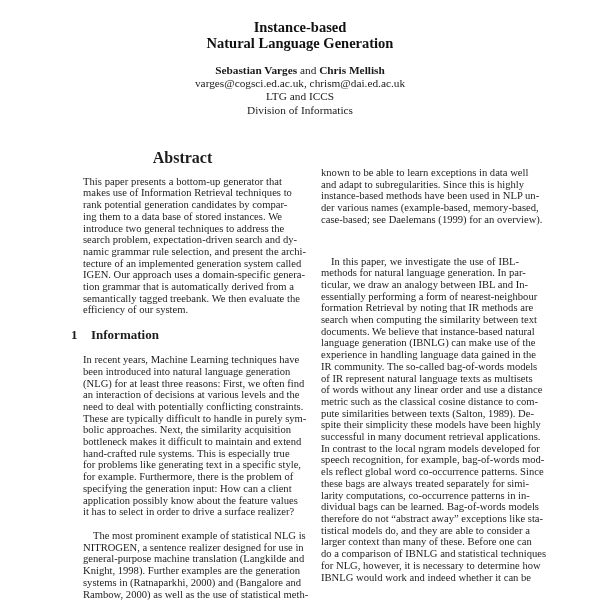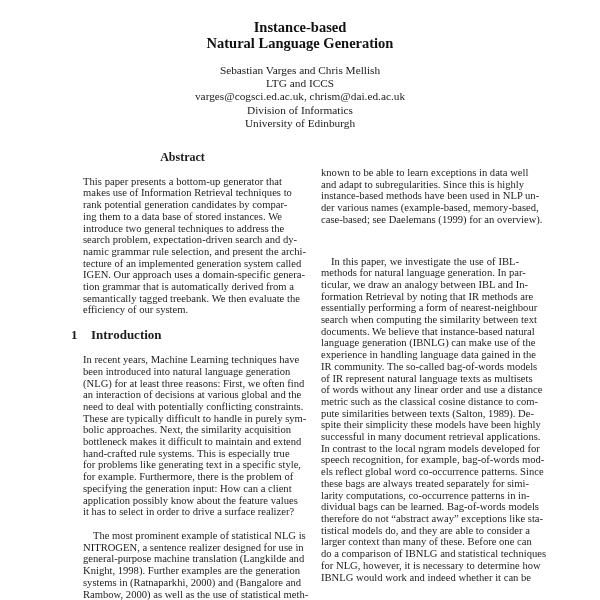--- a/index.html
+++ b/index.html
@@ -14,31 +14,31 @@
     position: absolute; left: 0; width: 600px; text-align: center;
     font-family: "Liberation Serif", serif; font-weight: bold;
     font-size: 14.5px; line-height: 16px; top: 19px; color: #111;
   }
   .title div { white-space: nowrap; }
   .authors {
     position: absolute; left: 0; width: 600px; text-align: center;
     font-family: "Liberation Serif", serif; font-size: 11.3px; line-height: 13.2px;
     top: 64px; color: #1a1a1a;
   }
-  .authors .names b { font-weight: normal; margin-top: 8px; }
+  .authors .names b { font-weight: bold; margin-top: 8px; }
   .authors div { white-space: nowrap; }
   .col {
     position: absolute;
     font-family: "Liberation Serif", serif;
     font-size: 10.6px; line-height: 11.7px; color: #1c1c1c;
   }
   .col-left { left: 71px; width: 223px; top: 152px; }
   .col-right { left: 309px; width: 222px; top: 155px; }
   .h-abstract {
-    text-align: center; font-weight: bold; font-size: 12px; margin: 0 0 3px 0;
+    text-align: center; font-weight: bold; font-size: 16px; margin: 0 0 3px 0;
   }
   .h-section {
     font-weight: bold; font-size: 13px; line-height: 14px; margin: 8px 0 5px 0;
   }
   .h-section .num { display: inline-block; width: 20px; }
   .para { margin: 12px; text-align: justify; }
   .para .ln { display: block; white-space: nowrap; text-align: justify; text-align-last: justify; }
   .para .ln.last { text-align-last: left; }
   .para.ind .ln:first-child { padding-left: 10px; }
   .gap { height: 6px; }
@@ -52,51 +52,50 @@
     <div>Instance-based</div>
     <div>Natural Language Generation</div>
   </div>
 
   <div class="authors">
     <div class="names">
       <b>Sebastian Varges</b>
       <span>and</span>
       <b>Chris Mellish</b>
     </div>
+    <div>varges@cogsci.ed.ac.uk, chrism@dai.ed.ac.uk</div>
     <div>LTG and ICCS</div>
-    <div>varges@cogsci.ed.ac.uk, chrism@dai.ed.ac.uk</div>
     <div>Division of Informatics</div>
-    <div>University of Edinburgh</div>
   </div>
 
   <div class="col col-left">
     <div class="h-abstract">Abstract</div>
     <div class="para" id="abs">
         <span class="ln">This paper presents a bottom-up generator that</span>
         <span class="ln">makes use of Information Retrieval techniques to</span>
         <span class="ln">rank potential generation candidates by compar-</span>
         <span class="ln">ing them to a data base of stored instances.  We</span>
         <span class="ln">introduce two general techniques to address the</span>
         <span class="ln">search problem, expectation-driven search and dy-</span>
         <span class="ln">namic grammar rule selection, and present the archi-</span>
         <span class="ln">tecture of an implemented generation system called</span>
         <span class="ln">IGEN. Our approach uses a domain-specific genera-</span>
         <span class="ln">tion grammar that is automatically derived from a</span>
         <span class="ln">semantically tagged treebank. We then evaluate the</span>
         <span class="ln last">efficiency of our system.</span>
       </div>
 
     <div class="h-section">
-      <span class="num">1</span><span>Introduction</span>
+      <span class="num">1</span><span>Information</span>
     </div>
     <div class="para">
         <span class="ln">In recent years, Machine Learning techniques have</span>
         <span class="ln">been introduced into natural language generation</span>
         <span class="ln">(NLG) for at least three reasons: First, we often find</span>
-        <span class="ln">an interaction of decisions at various global and the</span>
+        <span class="ln">an interaction of decisions at various levels and the</span>
         <span class="ln">need to deal with potentially conflicting constraints.</span>
         <span class="ln">These are typically difficult to handle in purely sym-</span>
         <span class="ln">bolic approaches.  Next, the similarity acquisition</span>
         <span class="ln">bottleneck makes it difficult to maintain and extend</span>
         <span class="ln">hand-crafted rule systems.  This is especially true</span>
         <span class="ln">for problems like generating text in a specific style,</span>
         <span class="ln">for example.  Furthermore, there is the problem of</span>
         <span class="ln">specifying the generation input: How can a client</span>
         <span class="ln">application possibly know about the feature values</span>
         <span class="ln last">it has to select in order to drive a surface realizer?</span>
@@ -121,22 +120,22 @@
         <span class="ln">and adapt to subregularities.  Since this is highly</span>
         <span class="ln">instance-based methods have been used in NLP un-</span>
         <span class="ln">der various names (example-based, memory-based,</span>
         <span class="ln last">case-based; see Daelemans (1999) for an overview).</span>
       </div>
     <div class="gap"></div>
     <div class="para ind">
         <span class="ln">In this paper, we investigate the use of IBL-</span>
         <span class="ln">methods for natural language generation.  In par-</span>
         <span class="ln">ticular, we draw an analogy between IBL and In-</span>
+        <span class="ln">essentially performing a form of nearest-neighbour</span>
         <span class="ln">formation Retrieval by noting that IR methods are</span>
-        <span class="ln">essentially performing a form of nearest-neighbour</span>
         <span class="ln">search when computing the similarity between text</span>
         <span class="ln">documents.  We believe that instance-based natural</span>
         <span class="ln">language generation (IBNLG) can make use of the</span>
         <span class="ln">experience in handling language data gained in the</span>
         <span class="ln">IR community.  The so-called bag-of-words models</span>
         <span class="ln">of IR represent natural language texts as multisets</span>
         <span class="ln">of words without any linear order and use a distance</span>
         <span class="ln">metric such as the classical cosine distance to com-</span>
         <span class="ln">pute similarities between texts (Salton, 1989).  De-</span>
         <span class="ln">spite their simplicity these models have been highly</span>

